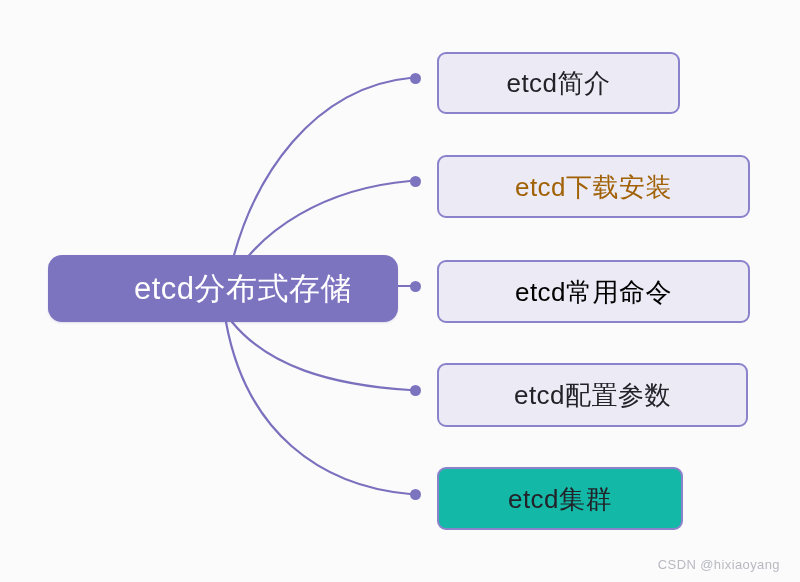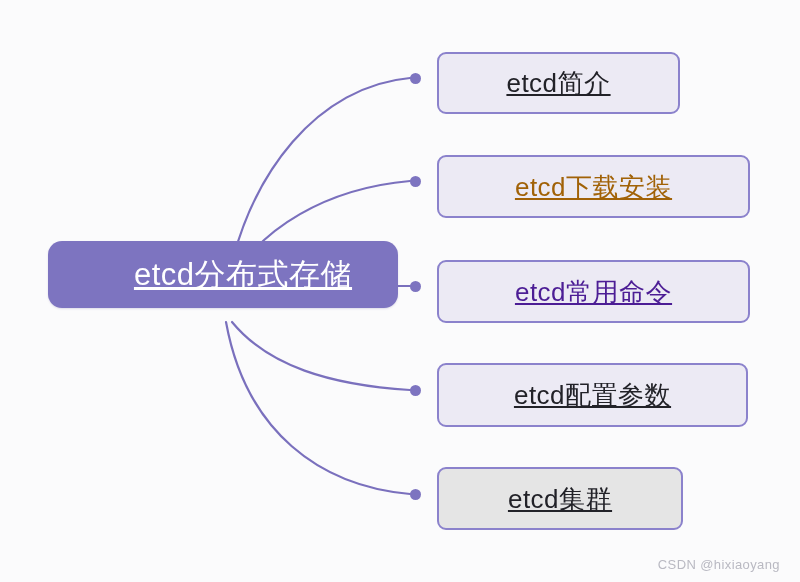--- a/index.html
+++ b/index.html
@@ -49,21 +49,20 @@
     border: 2px solid #8b82cc;
     border-radius: 9px;
     color: #222228;
     font-size: 26px;
     letter-spacing: 0.5px;
     z-index: 4;
   }
   .node-label {
     white-space: nowrap;
     line-height: 1;
-    text-decoration: underline;
   }
   .bullet {
     position: absolute;
     width: 11px;
     height: 11px;
     border-radius: 50%;
     background: #7d74c0;
     z-index: 6;
   }
   .watermark {
@@ -83,42 +82,42 @@
 <div id="mindmap">
 
   <svg id="connector-layer" viewBox="0 0 800 582" width="800" height="582" xmlns="http://www.w3.org/2000/svg">
       <path d="M 226 290 C 248 170 320 86 410 78" fill="none" stroke="#7a70bd" stroke-width="2.2" stroke-linecap="round"></path>
       <path d="M 226 290 C 258 226 330 188 410 181" fill="none" stroke="#7a70bd" stroke-width="2.2" stroke-linecap="round"></path>
       <path d="M 398 286 L 410 286" fill="none" stroke="#7a70bd" stroke-width="2.2" stroke-linecap="round"></path>
       <path d="M 232 322 C 268 366 330 385 410 390" fill="none" stroke="#7a70bd" stroke-width="2.2" stroke-linecap="round"></path>
       <path d="M 226 322 C 246 432 320 486 410 494" fill="none" stroke="#7a70bd" stroke-width="2.2" stroke-linecap="round"></path>
     </svg>
 
-  <div class="node root-node" id="root-node" style="left: 48px; top: 241px; width: 350px; height: 67px; background: rgb(125, 116, 192); color: rgb(255, 255, 255); padding-left: 40px;">
+  <div class="node root-node" id="root-node" style="left: 48px; top: 255px; width: 350px; height: 67px; background: rgb(125, 116, 192); color: rgb(255, 255, 255); padding-left: 40px;">
     <span class="node-label">etcd分布式存储</span>
   </div>
 
   <div id="children-layer">
       <div class="node child-node" style="left: 437px; top: 52px; width: 243px; height: 62px; background: rgb(236, 234, 244); border-color: rgb(139, 130, 204); color: rgb(34, 34, 40);">
         <span class="node-label">etcd简介</span>
       </div>
       <div class="bullet" style="left: 410px; top: 73px; background: rgb(125, 116, 192);"></div>
       <div class="node child-node" style="left: 437px; top: 155px; width: 313px; height: 63px; background: rgb(236, 234, 244); border-color: rgb(139, 130, 204); color: #a16207;">
         <span class="node-label">etcd下载安装</span>
       </div>
       <div class="bullet" style="left: 410px; top: 176px; background: rgb(125, 116, 192);"></div>
-      <div class="node child-node" style="left: 437px; top: 260px; width: 313px; height: 63px; background: rgb(236, 234, 244); border-color: rgb(139, 130, 204); color: #4c1d95;">
+      <div class="node child-node" style="left: 437px; top: 260px; width: 313px; height: 63px; background: rgb(236, 234, 244); border-color: rgb(139, 130, 204); color: #000000;">
         <span class="node-label">etcd常用命令</span>
       </div>
       <div class="bullet" style="left: 410px; top: 281px; background: rgb(125, 116, 192);"></div>
       <div class="node child-node" style="left: 437px; top: 363px; width: 311px; height: 64px; background: rgb(236, 234, 244); border-color: rgb(139, 130, 204); color: rgb(34, 34, 40);">
         <span class="node-label">etcd配置参数</span>
       </div>
       <div class="bullet" style="left: 410px; top: 385px; background: rgb(125, 116, 192);"></div>
-      <div class="node child-node" style="left: 437px; top: 467px; width: 246px; height: 63px; background: #e5e5e5; border-color: rgb(139, 130, 204); color: rgb(34, 34, 40);">
+      <div class="node child-node" style="left: 437px; top: 467px; width: 246px; height: 63px; background: #14b8a6; border-color: rgb(139, 130, 204); color: rgb(34, 34, 40);">
         <span class="node-label">etcd集群</span>
       </div>
       <div class="bullet" style="left: 410px; top: 489px; background: rgb(125, 116, 192);"></div>
     </div>
 
   <div class="watermark">CSDN @hixiaoyang</div>
 
 </div>
 
 </body></html>

